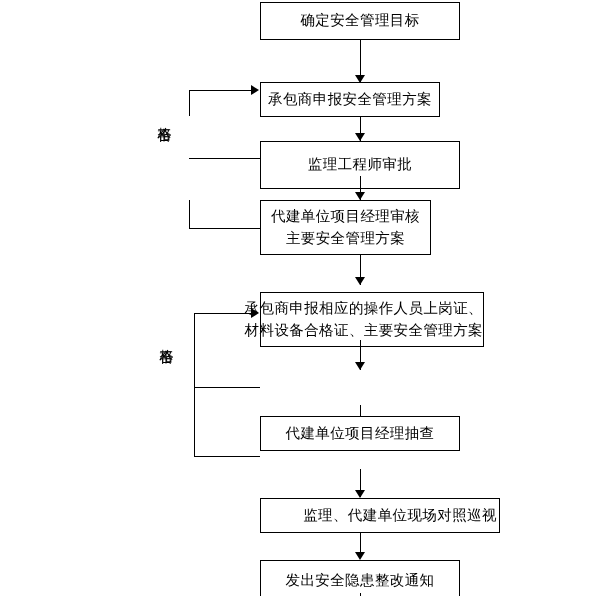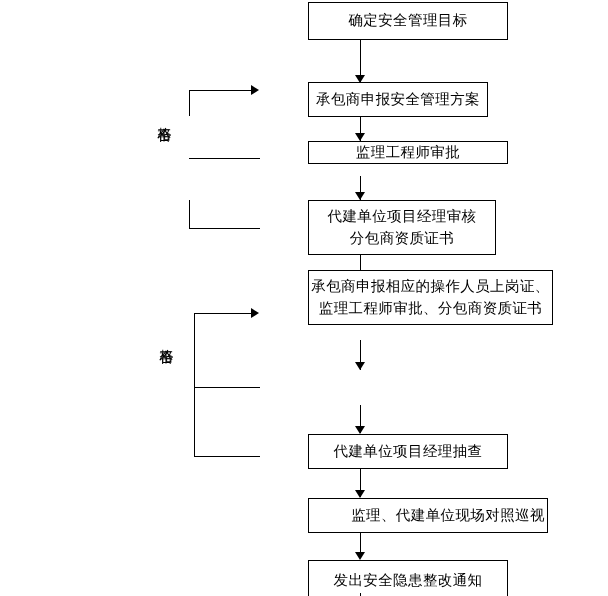--- a/index.html
+++ b/index.html
@@ -26,21 +26,20 @@
     display: flex;
     flex-direction: column;
     align-items: center;
     justify-content: center;
     text-align: center;
     color: #000000;
     font-size: 14.5px;
     line-height: 1.45;
     letter-spacing: 0.4px;
     white-space: nowrap;
-    margin-left: 48px;
   }
   .node .line2 { display: block; }
 
   
   .vline {
     position: absolute;
     width: 0;
     border-left: 1.5px solid #000000;
   }
   .hline {
@@ -89,58 +88,58 @@
   <div class="vline" style="left:360px; top:40px; height:42px;"></div>
   <div class="arrow-down" style="left:355px; top:75px;"></div>
 
   <div class="node" style="left:260px; top:82px; width:180px; height:35px;">
     <span>承包商申报安全管理方案</span>
   </div>
 
   <div class="vline" style="left:360px; top:117px; height:24px;"></div>
   <div class="arrow-down" style="left:355px; top:133px;"></div>
 
-  <div class="node" style="left:260px; top:141px; width:200px; height:23px;">
+  <div class="node" style="left:260px; top:141px; width:200px; height:48px;">
     <span>监理工程师审批</span>
   </div>
 
   <div class="vline" style="left:360px; top:176px; height:24px;"></div>
   <div class="arrow-down" style="left:355px; top:192px;"></div>
 
-  <div class="node" style="left:260px; top:200px; width:188px; height:55px;">
+  <div class="node" style="left:260px; top:200px; width:171px; height:55px;">
     <span>代建单位项目经理审核</span>
-    <span class="line2">分包商资质证书</span>
+    <span class="line2">主要安全管理方案</span>
   </div>
 
   <div class="hline" style="left:189px; top:90px; width:62px;"></div>
   <div class="arrow-right" style="left:251px; top:85px;"></div>
   <div class="vline" style="left:189px; top:90px; height:26px;"></div>
   <div class="hline" style="left:189px; top:158px; width:71px;"></div>
 
   <div class="vline" style="left:189px; top:200px; height:28px;"></div>
   <div class="hline" style="left:189px; top:228px; width:71px;"></div>
 
   <div class="vlabel" style="left:158px; top:118px;">不合格</div>
 
   <div class="vline" style="left:360px; top:255px; height:30px;"></div>
   <div class="arrow-down" style="left:355px; top:277px;"></div>
 
-  <div class="node" style="left:260px; top:270px; width:245px; height:55px;">
+  <div class="node" style="left:260px; top:292px; width:224px; height:55px;align-items:flex-end;">
     <span>承包商申报相应的操作人员上岗证、</span>
-    <span class="line2">监理工程师审批、分包商资质证书</span>
+    <span class="line2">材料设备合格证、主要安全管理方案</span>
   </div>
 
   <div class="vline" style="left:360px; top:340px; height:30px;"></div>
   <div class="arrow-down" style="left:355px; top:362px;"></div>
 
 
   <div class="vline" style="left:360px; top:405px; height:28px;"></div>
   <div class="arrow-down" style="left:355px; top:426px;"></div>
 
-  <div class="node" style="left:260px; top:434px; width:200px; height:35px;">
+  <div class="node" style="left:260px; top:416px; width:200px; height:35px;">
     <span>代建单位项目经理抽查</span>
   </div>
 
   <div class="hline" style="left:194px; top:313px; width:57px;"></div>
   <div class="arrow-right" style="left:251px; top:308px;"></div>
   <div class="vline" style="left:194px; top:313px; height:143px;"></div>
   <div class="hline" style="left:194px; top:387px; width:66px;"></div>
   <div class="hline" style="left:194px; top:456px; width:66px;"></div>
 
   <div class="vlabel" style="left:160px; top:340px;">不合格</div>

